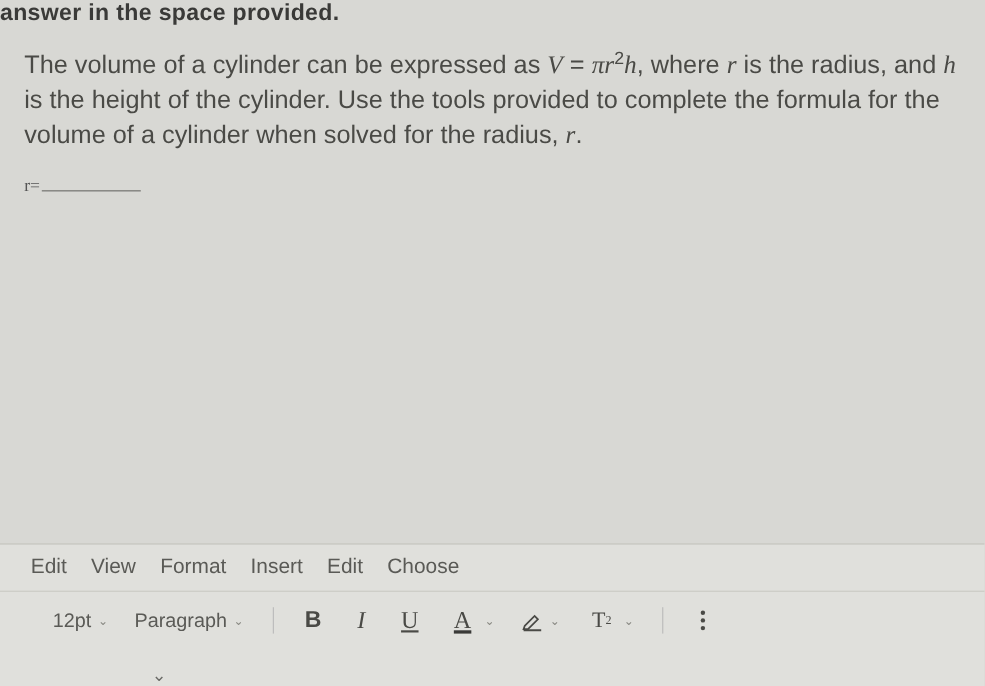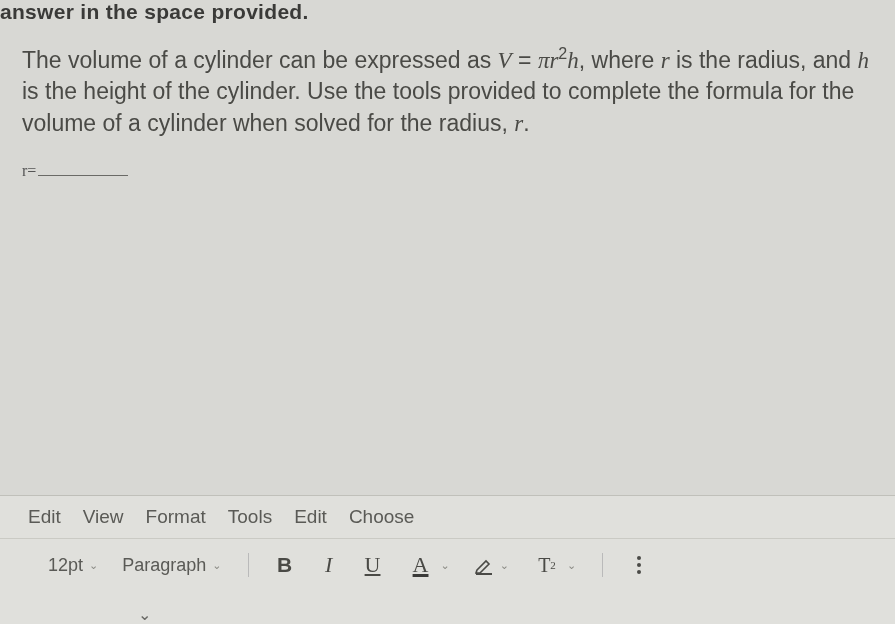--- a/index.html
+++ b/index.html
@@ -122,21 +122,21 @@
   <p class="r-eq">
     <span>r=</span><span class="blank-line"></span>
   </p>
 </div>
 
 <div class="editor-wrap">
   <div class="menu-row">
     <span class="menu-item">Edit</span>
     <span class="menu-item">View</span>
     <span class="menu-item">Format</span>
-    <span class="menu-item">Tools</span>
+    <span class="menu-item">Insert</span>
     <span class="menu-item">Edit</span>
     <span class="menu-item">Choose</span>
   </div>
   <div class="tool-row">
     <span class="dd">
       <span>12pt</span>
       <span class="chev">⌄</span>
     </span>
     <span class="dd">
       <span>Paragraph</span>

